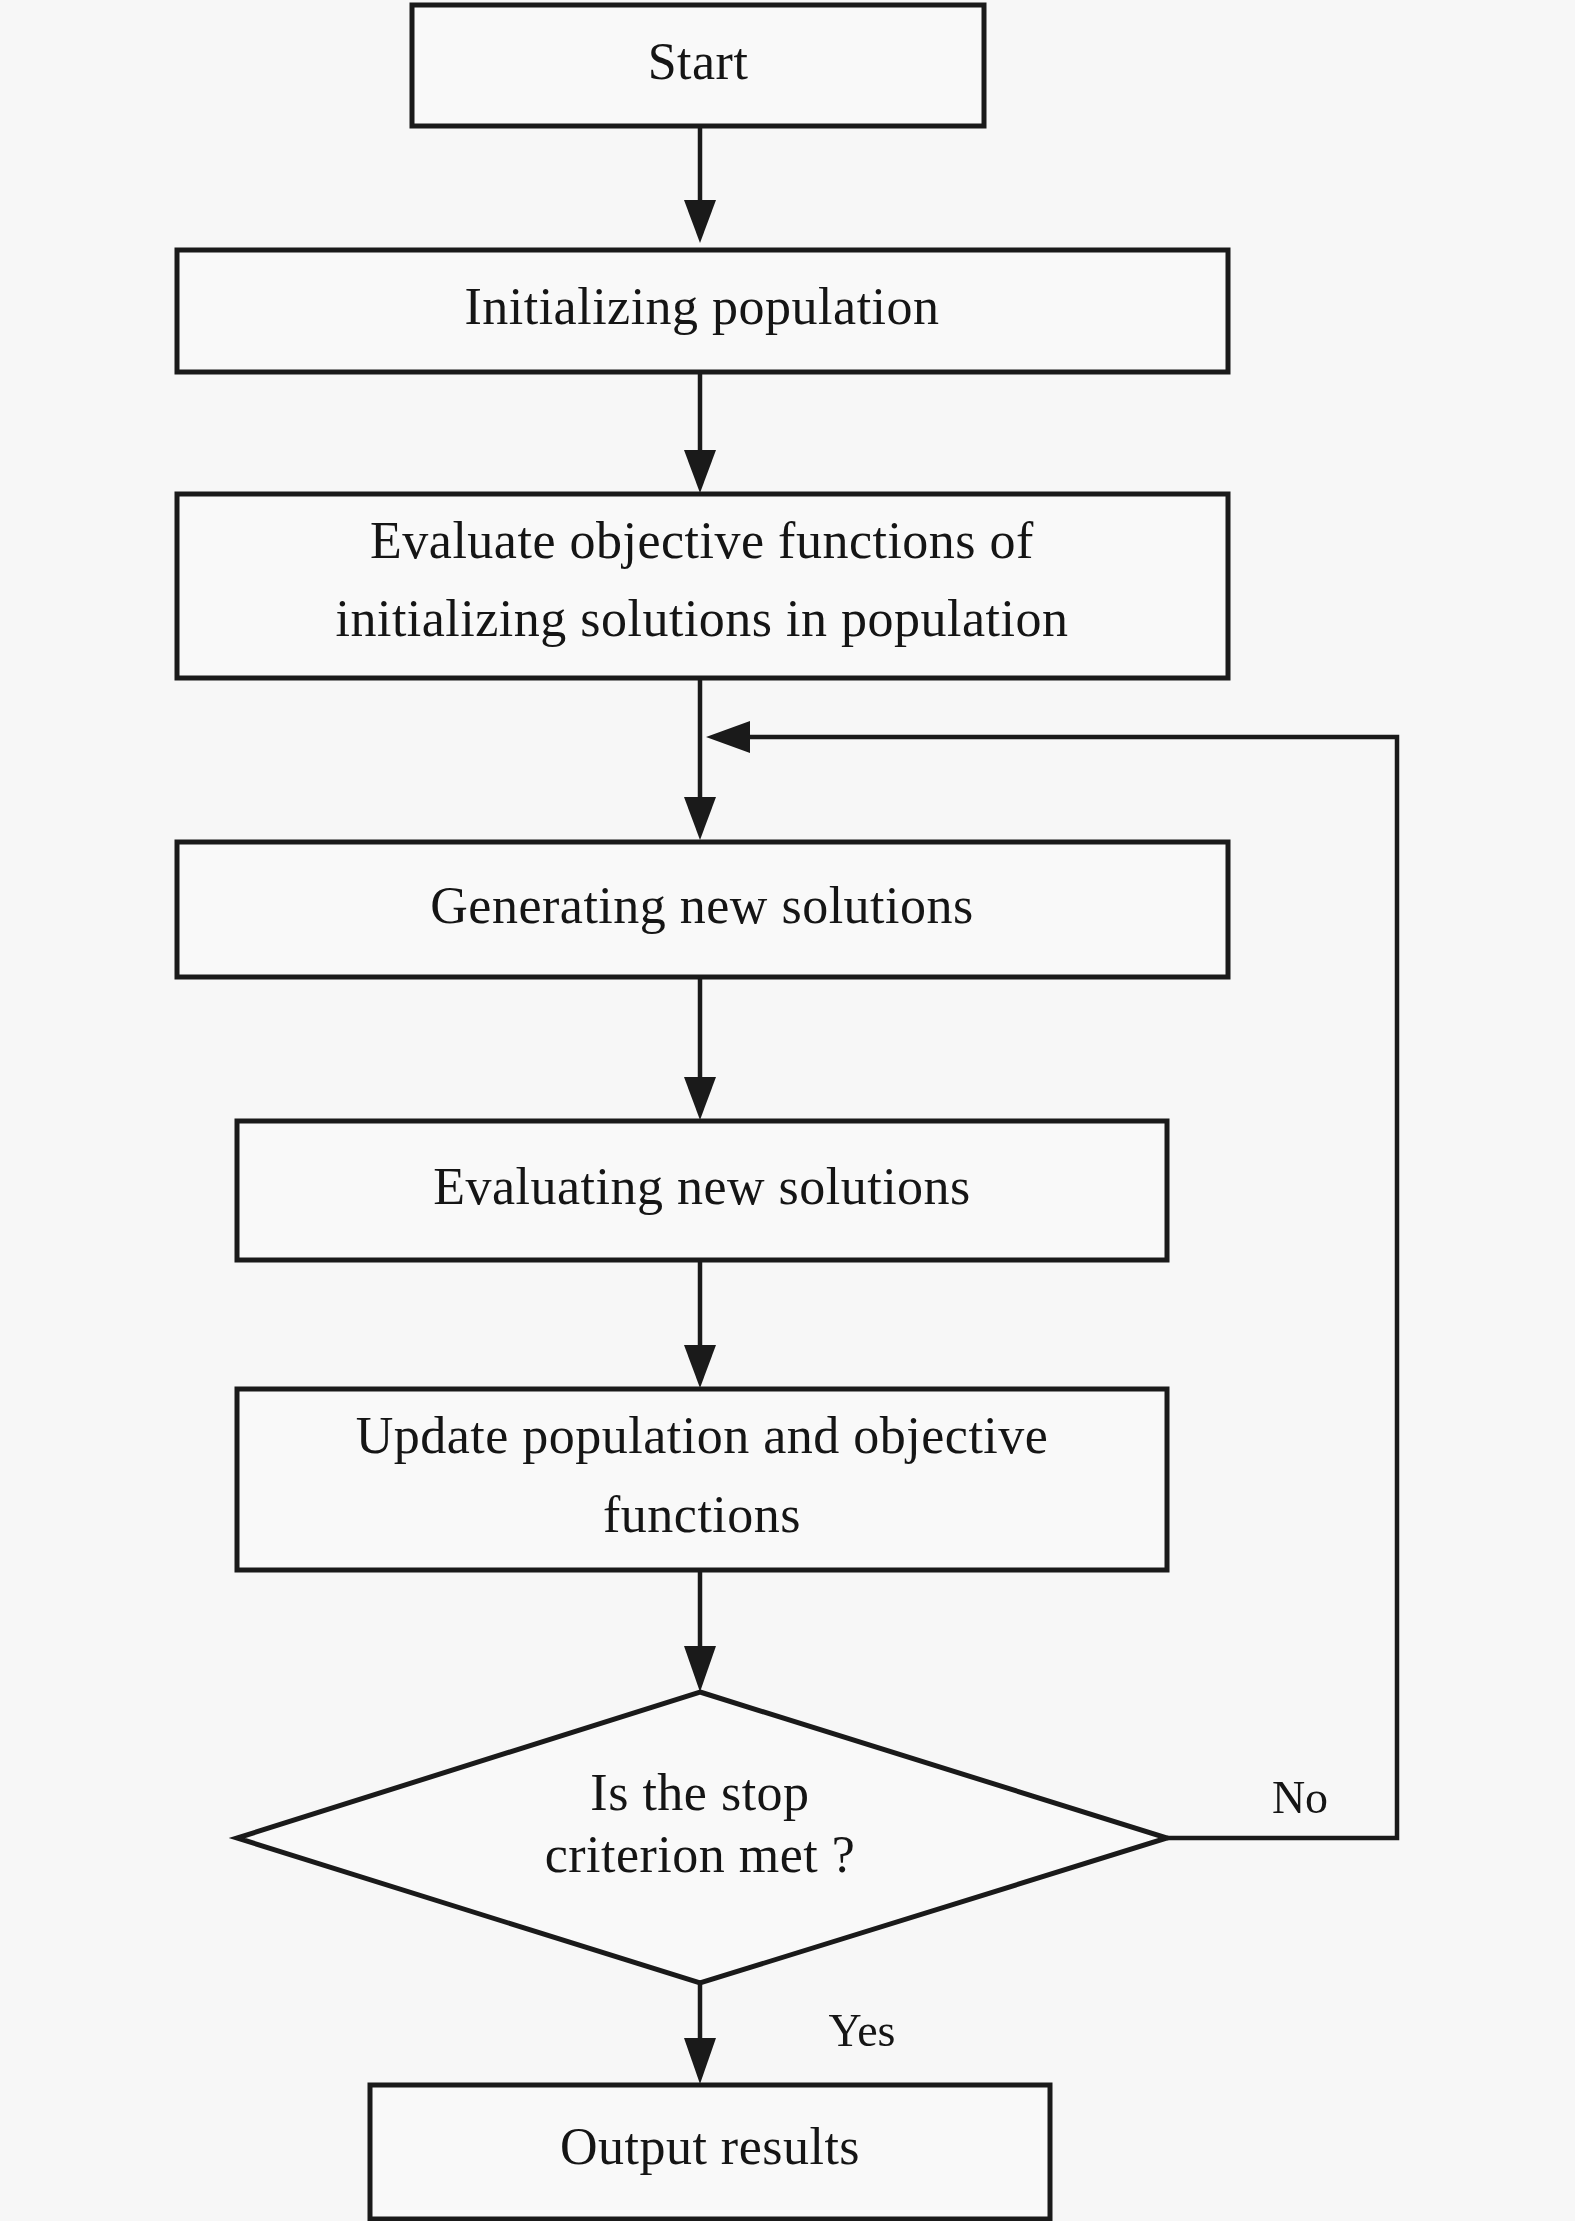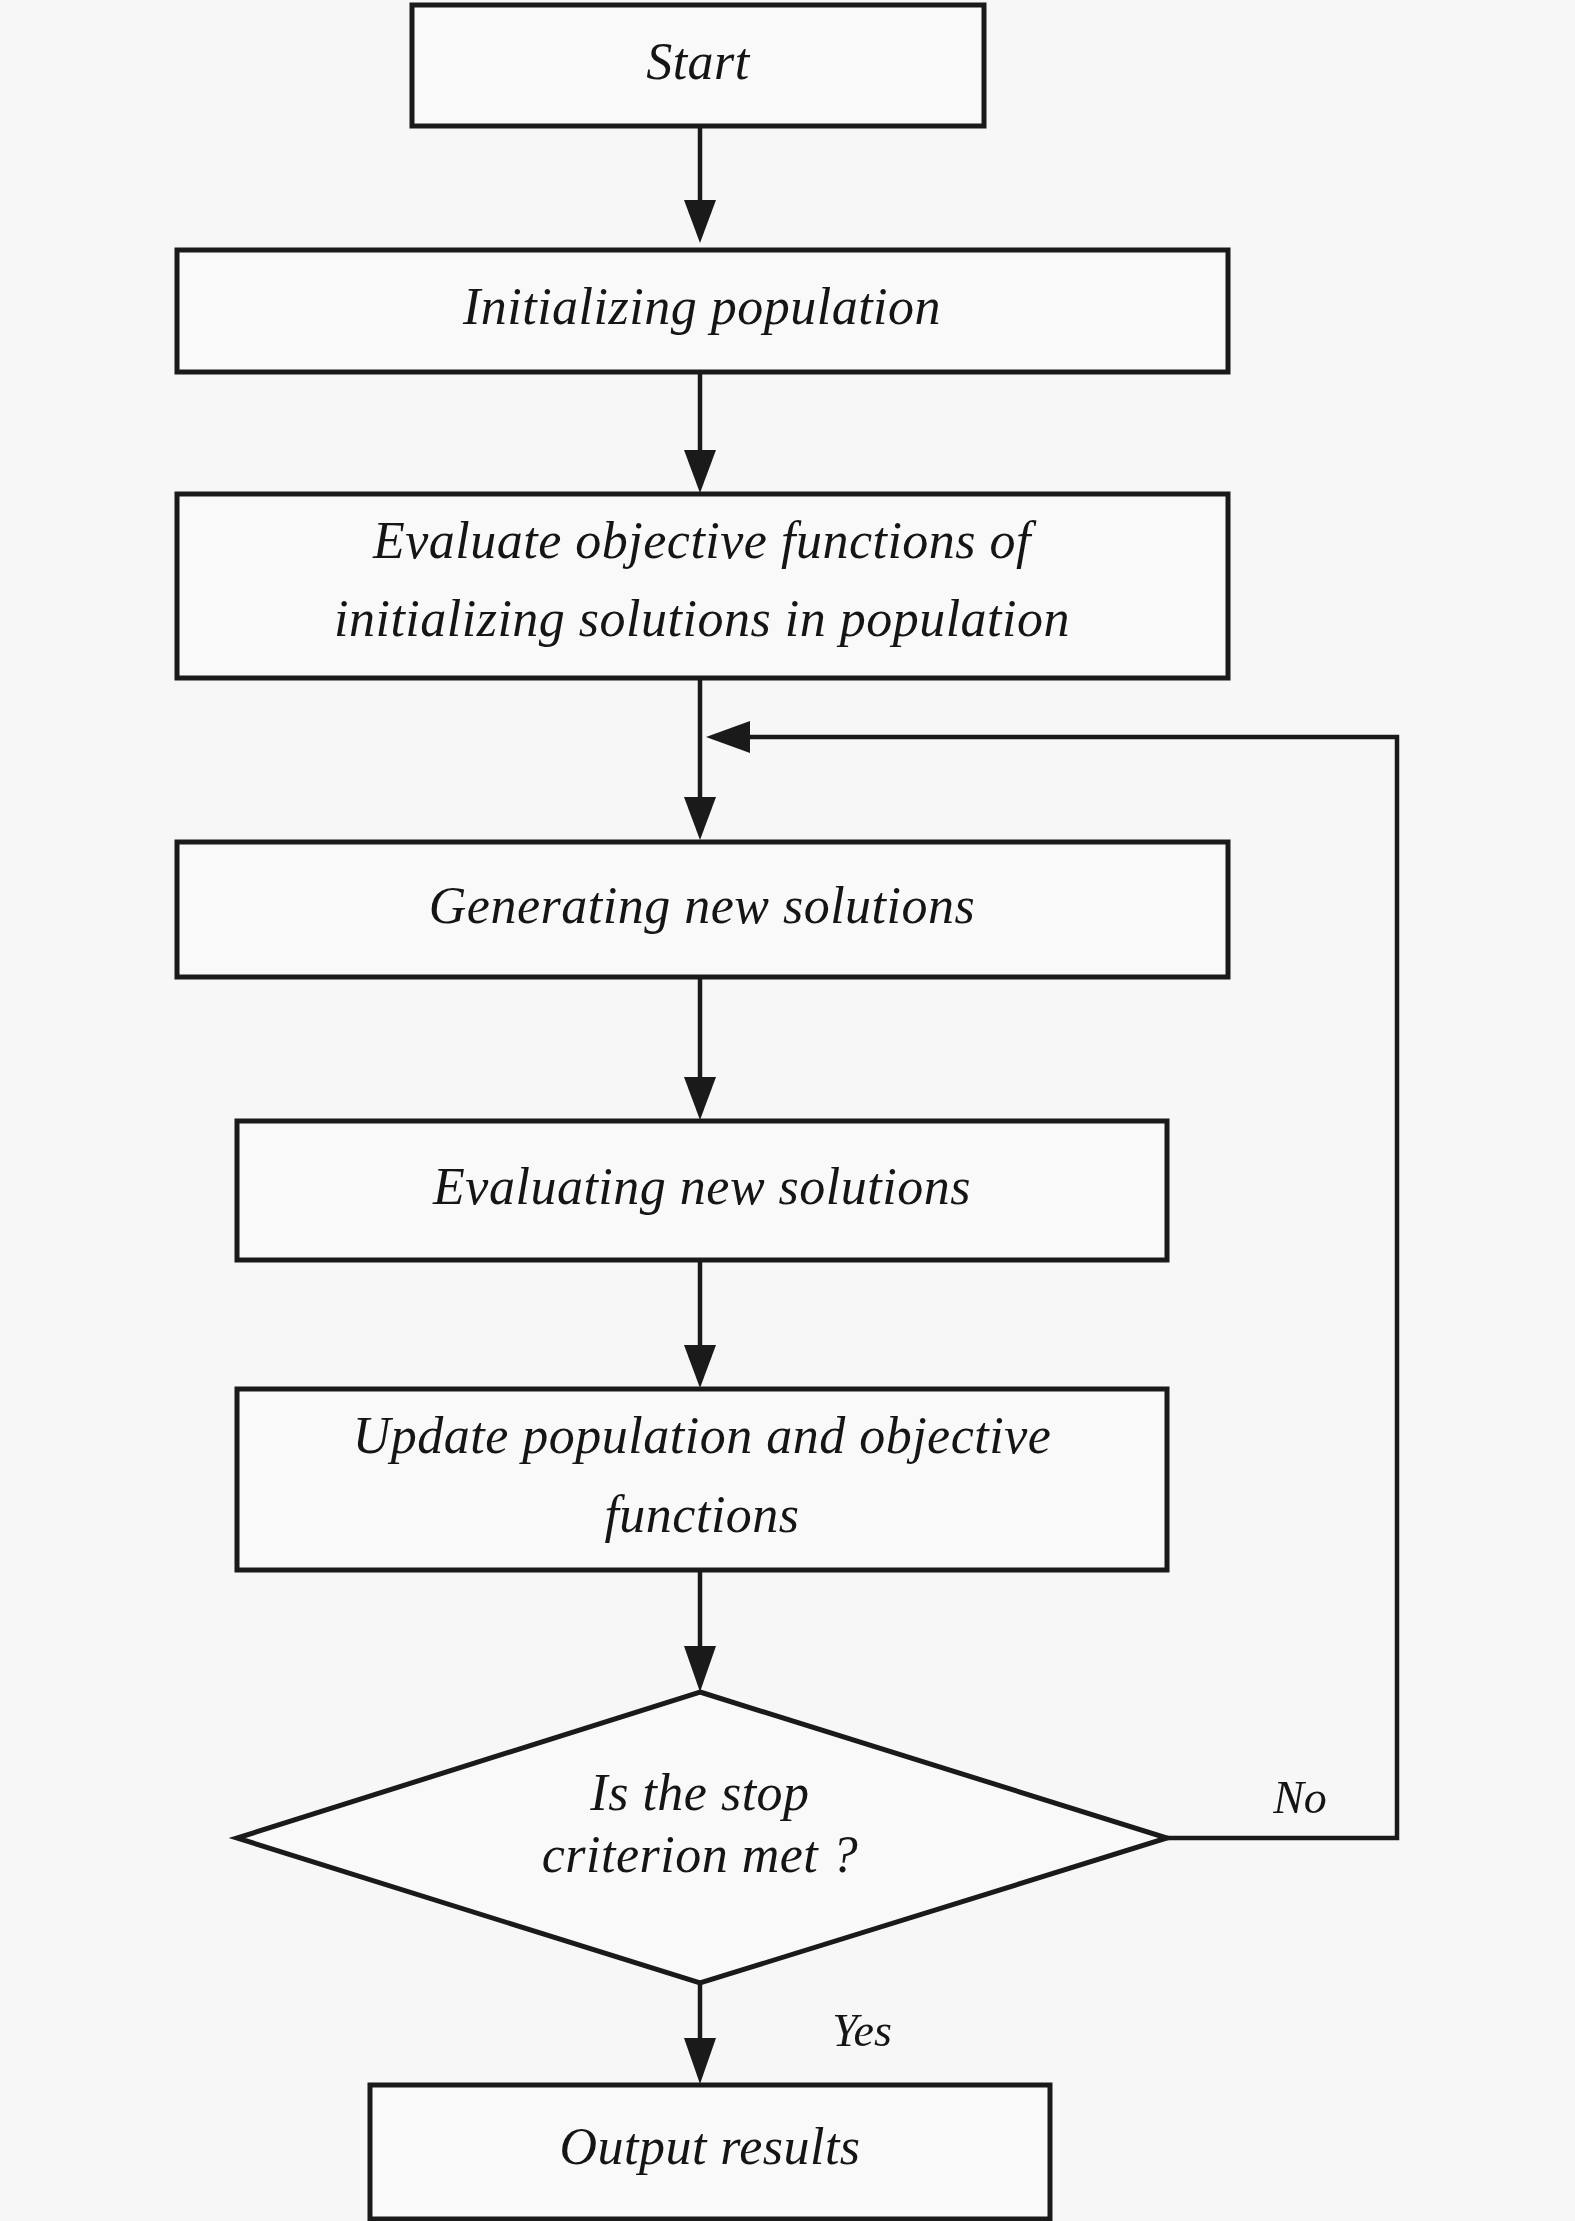--- a/index.html
+++ b/index.html
@@ -10,21 +10,20 @@
   }
   body {
     font-family: "Liberation Serif", "DejaVu Serif", serif;
   }
   #canvas-wrap {
     position: relative;
     width: 1575px;
     height: 2221px;
     background: #f7f7f7;
     overflow: hidden;
-    font-style: italic;
   }
   svg#flow {
     position: absolute;
     left: 0;
     top: 0;
     width: 1575px;
     height: 2221px;
     display: block;
   }
   .node-box {

